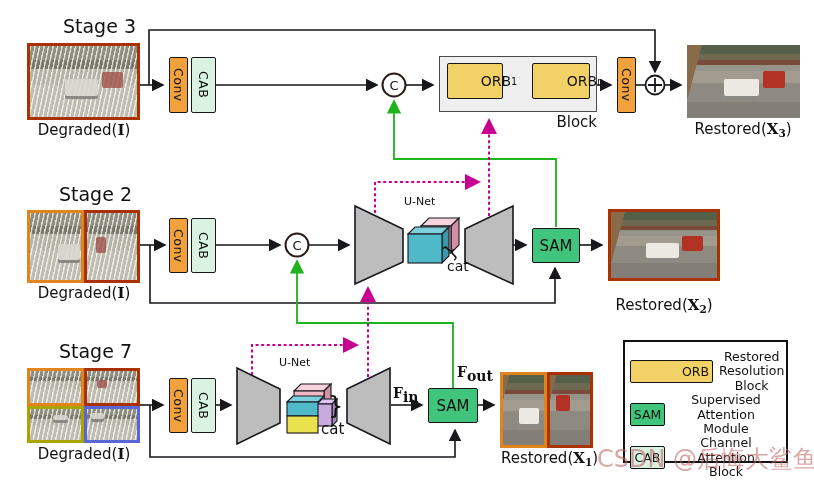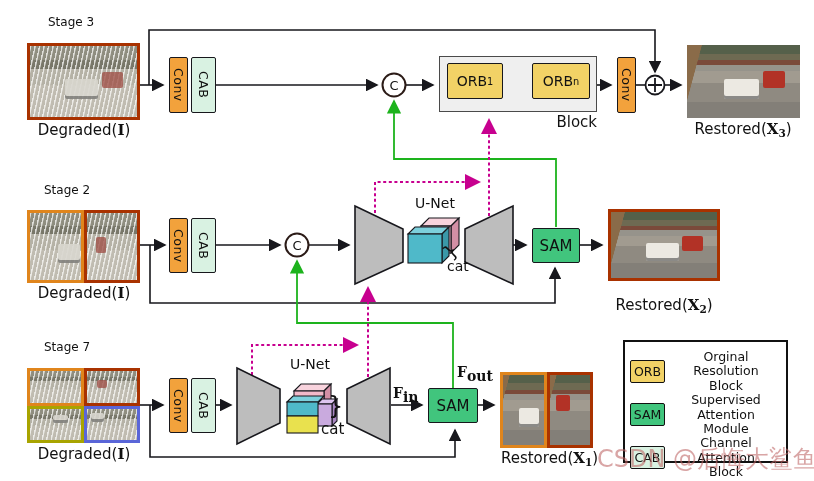--- a/index.html
+++ b/index.html
@@ -1,35 +1,35 @@
 <!DOCTYPE html>
 <html><head>
 <meta charset="utf-8">
 <style>
   html,body{margin:0;padding:0;background:#fff;}
   #canvas{position:relative;width:814px;height:481px;background:#fff;overflow:hidden;
           font-family:"DejaVu Sans",sans-serif;color:#111;}
   .abs{position:absolute;box-sizing:border-box;}
   .svg-layer{position:absolute;left:0;top:0;width:814px;height:481px;}
   
-  .stage-label{font-size:12px;font-weight:500;text-align:left;}
+  .stage-label{font-size:19px;font-weight:500;text-align:right;}
   .cap{font-size:15px;text-align:center;white-space:nowrap;}
   .mv{font-family:"DejaVu Serif",serif;font-weight:bold;}
   .sub{font-size:0.7em;vertical-align:-0.28em;}
-  .unet-label{font-size:14px;text-align:center;}
+  .unet-label{font-size:11px;}
   .cat-label{font-size:14px;}
   .feat{font-size:13px;white-space:nowrap;}
   .feat .mv{font-size:14px;}
   
   .vblock{display:flex;align-items:center;justify-content:center;
           writing-mode:vertical-rl;font-size:12.5px;letter-spacing:.5px;
           border:1.5px solid #17171c;border-radius:2px;}
   .bg-conv{background:#f2a23c;}
   .bg-cab{background:#d9f2e2;}
-  .bg-orb{background:#f2d266;}
+  .bg-orb{background:#f2d266;padding-left:48px;}
   .bg-sam{background:#41c57d;}
   .orsnet-box{background:#efefef;border:1.5px solid #4a4a4a;}
   .orb-block{display:flex;align-items:center;justify-content:center;
              border:1.5px solid #17171c;border-radius:2px;font-size:14px;}
   .sam-block{display:flex;align-items:center;justify-content:center;
              border:1.6px solid #17171c;border-radius:2px;font-size:15px;}
   .orsnet-label{font-size:15px;text-align:right;}
   .brace{position:absolute;font-size:24px;font-weight:400;}
   
   .frame{display:grid;gap:0;}
@@ -279,21 +279,21 @@
     </div>
   </div>
   <div class="abs cap" style="left:487px;top:449px;width:125px;">
     <span>Restored(</span><span class="mv">X</span><span class="mv sub">1</span><span>)</span>
   </div>
 
   <div class="abs legend" style="left:623px;top:340px;width:165px;height:123px;">
     <div class="lg-row">
       <span class="lg-chip bg-orb">ORB</span>
       <span class="lg-text">
-        <span>Orginal Resolution</span>
+        <span>Restored Resolution</span>
         <span>Block</span>
       </span>
     </div>
     <div class="lg-row">
       <span class="lg-chip bg-sam">SAM</span>
       <span class="lg-text">
         <span>Supervised Attention</span>
         <span>Module</span>
       </span>
     </div>

